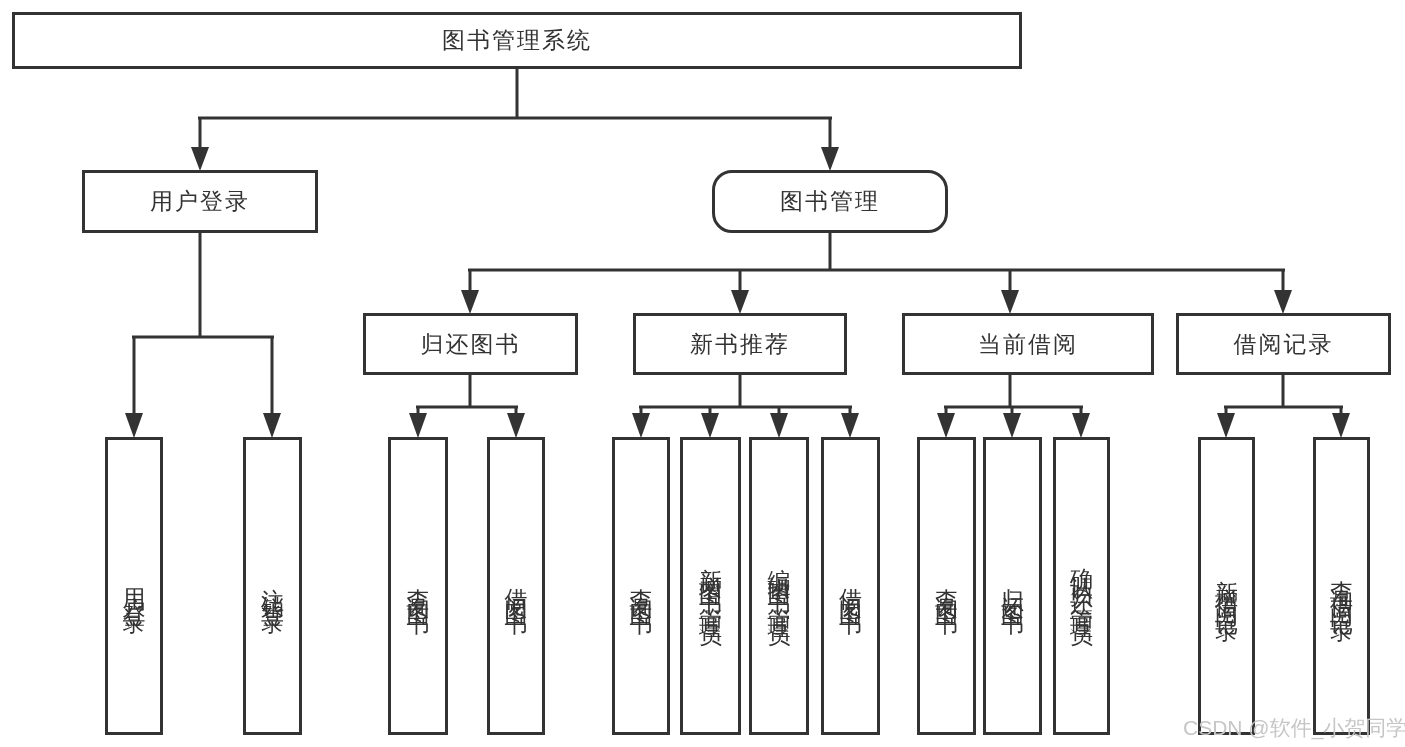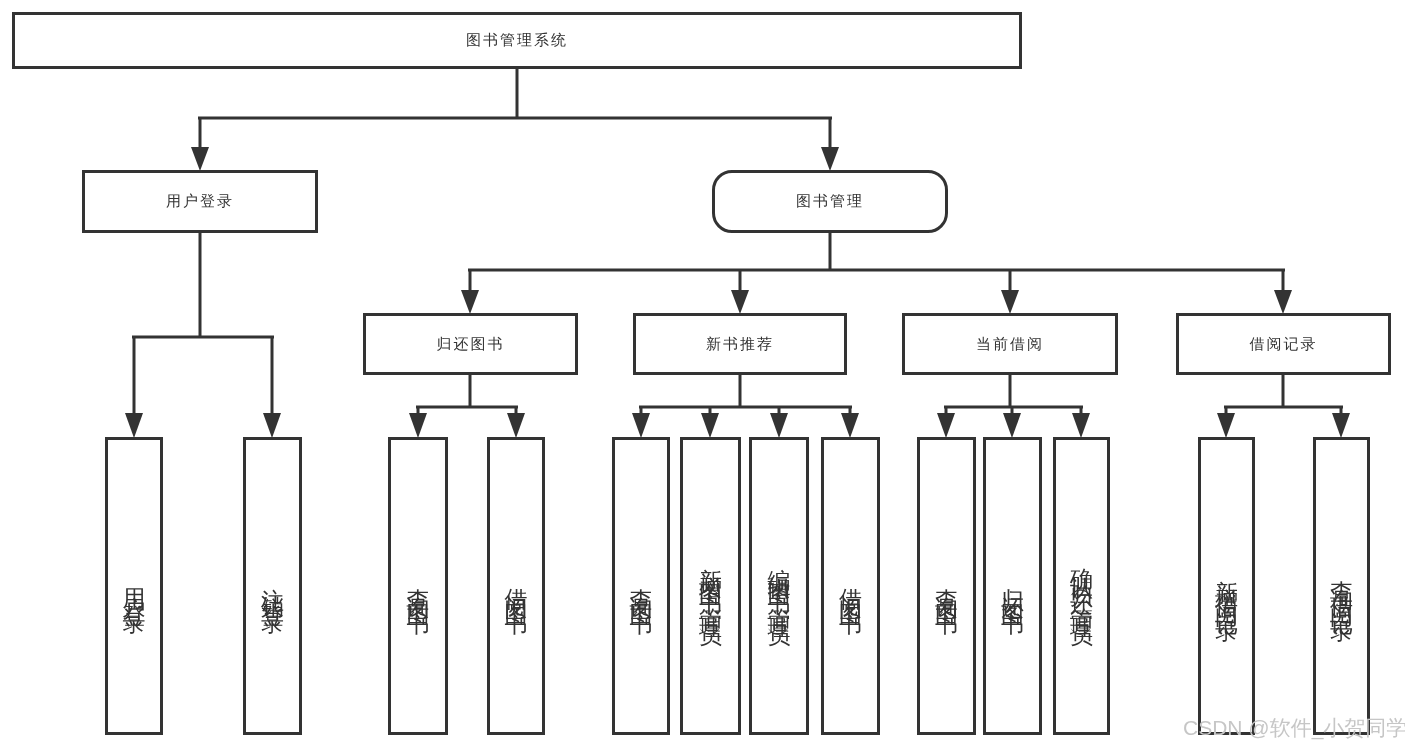--- a/index.html
+++ b/index.html
@@ -4,21 +4,21 @@
 <style>
   html,body{margin:0;padding:0;background:var(--background,#fff);}
   #canvas{position:relative;width:1405px;height:747px;background:var(--background,#fff);
     font-family:"Liberation Sans","DejaVu Sans",sans-serif;overflow:hidden;}
   #connector-svg{position:absolute;left:0;top:0;}
   #connector-svg line{stroke:var(--line,#333);stroke-width:3;}
   #connector-svg polygon{fill:var(--line,#333);}
   .box{position:absolute;box-sizing:border-box;border:3px solid var(--line,#333);
     background:var(--box_bg,#fff);color:var(--text,#333);
     display:flex;align-items:center;justify-content:center;}
-  .hbox{font-size:15px;letter-spacing:2px;white-space:nowrap;}
+  .hbox{font-size:23px;letter-spacing:2px;white-space:nowrap;}
   .vbox .vtext{writing-mode:vertical-rl;text-orientation:mixed;
     font-size:23px;letter-spacing:8px;line-height:1;white-space:nowrap;}
   .watermark{position:absolute;left:1183px;top:714px;font-size:21px;
     color:var(--watermark,#c6c6c6);white-space:nowrap;z-index:5;}
 </style>
 </head>
 <body>
 
 <div id="canvas">
 
@@ -94,21 +94,21 @@
   <div class="box hbox" style="left:712px;top:170px;width:236px;height:63px;border-radius:20px;">
     <span>图书管理</span>
   </div>
 
   <div class="box hbox" style="left:363px;top:313px;width:215px;height:62px;">
     <span>归还图书</span>
   </div>
   <div class="box hbox" style="left:633px;top:313px;width:214px;height:62px;">
     <span>新书推荐</span>
   </div>
-  <div class="box hbox" style="left:902px;top:313px;width:216px;height:62px;">
+  <div class="box hbox" style="left:902px;top:313px;width:252px;height:62px;">
     <span>当前借阅</span>
   </div>
   <div class="box hbox" style="left:1176px;top:313px;width:215px;height:62px;">
     <span>借阅记录</span>
   </div>
 
   <div class="box vbox" style="left:105px;top:437px;width:58px;height:298px;">
     <span class="vtext">用户登录</span>
   </div>
   <div class="box vbox" style="left:243px;top:437px;width:59px;height:298px;">

